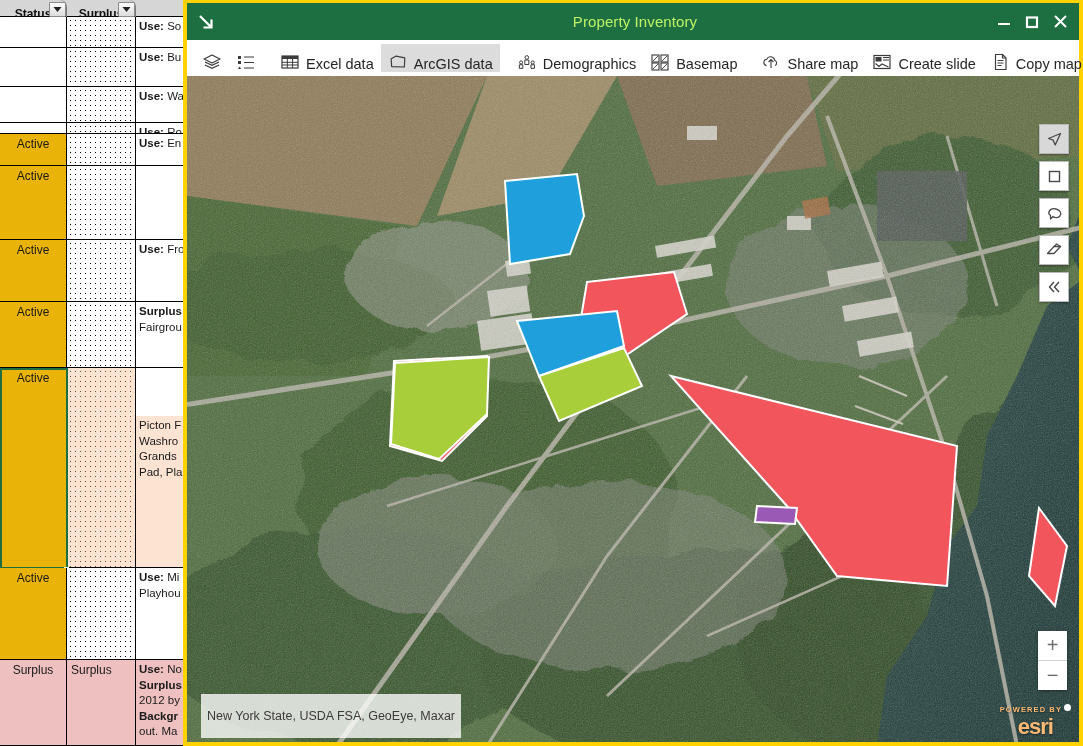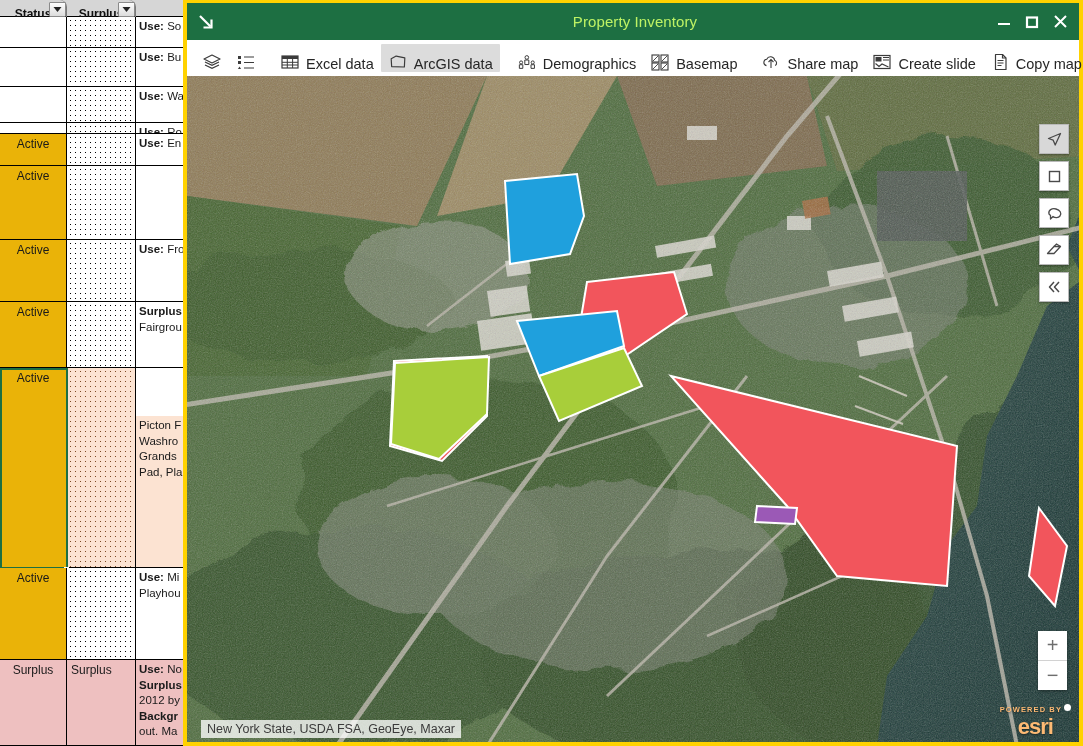--- a/index.html
+++ b/index.html
@@ -135,21 +135,21 @@
     background:#fff;box-shadow:0 1px 3px rgba(0,0,0,.4);
   }
   .zoom-btn{
     height:29px;display:flex;align-items:center;justify-content:center;
     font-size:20px;color:#6e6e6e;cursor:default;
   }
   .zoom-btn.top{border-bottom:1px solid #d2d2d2;}
   .attribution{
     position:absolute;left:14px;bottom:4px;
     background:rgba(255,255,255,.78);color:#3b3b3b;
-    font-size:12.5px;padding:2px 6px;white-space:nowrap;
+    font-size:12.5px;padding:15px 6px;white-space:nowrap;
   }
   .esri-logo{
     position:absolute;right:8px;bottom:2px;text-align:center;color:#fdba74;
     text-shadow:0 1px 2px rgba(0,0,0,.5);
   }
   .esri-logo .pw{font-size:7.5px;font-weight:bold;letter-spacing:1.1px;}
   .esri-logo .nm{font-size:22px;font-weight:bold;line-height:26px;letter-spacing:-1px;}
   .pw-dot{display:inline-block;width:7px;height:7px;border-radius:50%;background:#fff;vertical-align:1px;margin-left:2px;}
 </style>
 </head>

